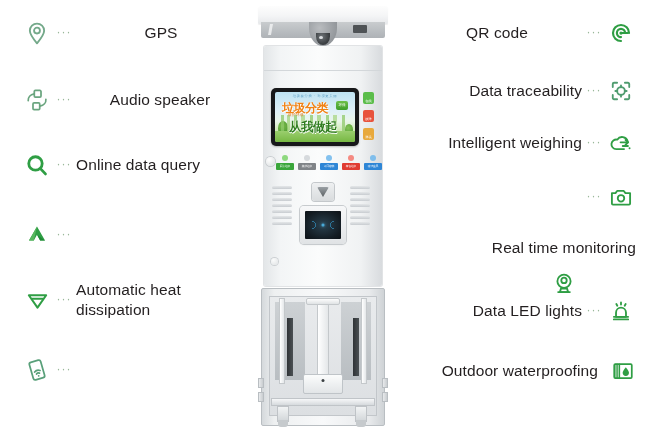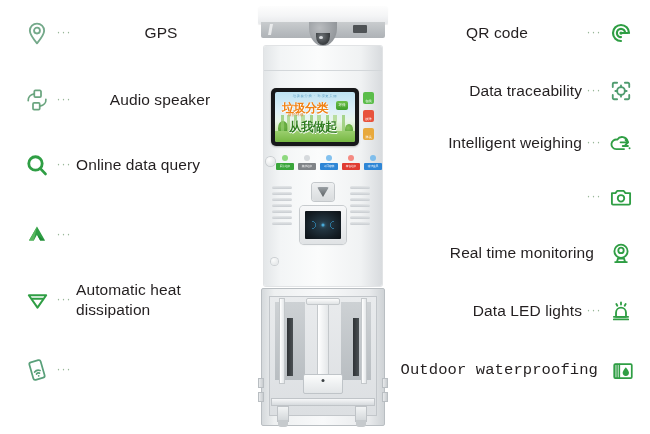--- a/index.html
+++ b/index.html
@@ -469,21 +469,21 @@
 <div class="feature right" style="top: 182px;">
   <span class="dots">···</span>
   <span class="icon">
     <svg width="26" height="26" viewBox="0 0 24 24" fill="none" stroke="#2f9e44" stroke-width="1.7" stroke-linejoin="round" stroke-linecap="round">
       <path d="M3.6 8.4h3.3l1.5-2h6.2l1.5 2h4.3v9.6a1 1 0 0 1-1 1H4.6a1 1 0 0 1-1-1z"></path>
       <circle cx="12" cy="13.2" r="3"></circle>
     </svg>
   </span>
 </div>
 
-<div class="feature right" style="top: 238px;">
+<div class="feature right" style="top: 238px; flex-direction: column;">
   <span class="f-label">Real time monitoring</span>
   <span class="dots" style="width:4px;"></span>
   <span class="icon">
     <svg width="26" height="26" viewBox="0 0 24 24" fill="none" stroke="#2f9e44" stroke-width="1.7" stroke-linecap="round" stroke-linejoin="round">
       <circle cx="12" cy="10.4" r="6.1"></circle>
       <circle cx="12" cy="9.6" r="2.5"></circle>
       <path d="M9.2 17.2h5.6l1 3.2H8.2z"></path>
       <path d="M6.6 20.4h10.8"></path>
     </svg>
   </span>
@@ -495,21 +495,21 @@
   <span class="icon">
     <svg width="26" height="26" viewBox="0 0 24 24" fill="none" stroke="#2f9e44" stroke-width="1.7" stroke-linecap="round" stroke-linejoin="round">
       <path d="M7.4 17.4v-3.9a4.6 4.6 0 0 1 9.2 0v3.9z"></path>
       <path d="M5.4 17.4h13.2"></path>
       <path d="M5.4 19.8h13.2"></path>
       <path d="M12 4.1V6M7.7 5.5l.9 1.6M16.3 5.5l-.9 1.6"></path>
     </svg>
   </span>
 </div>
 
-<div class="feature right" style="top: 356px; right: 12px; font-family: Liberation Mono, monospace;">
+<div class="feature right" style="top: 356px; right: 12px;">
   <span class="f-label">Outdoor waterproofing</span>
   <span class="dots" style="width:2px;"></span>
   <span class="icon">
     <svg width="26" height="26" viewBox="0 0 24 24" fill="none" stroke="#2f9e44" stroke-width="1.6" stroke-linejoin="round" stroke-linecap="round">
       <rect x="3.9" y="5.6" width="16.2" height="13" rx="1"></rect>
       <path d="M5.6 5.6 5.6 18.6M7.2 5.6 7.2 18.6M8.8 5.6 8.8 18.6" stroke-width="1.1"></path>
       <path d="M14.6 8.6c1.9 2.4 2.9 4 2.9 5.1a2.9 2.9 0 0 1-5.8 0c0-1.1 1-2.7 2.9-5.1z" fill="#2f9e44" stroke="none"></path>
     </svg>
   </span>
 </div>

